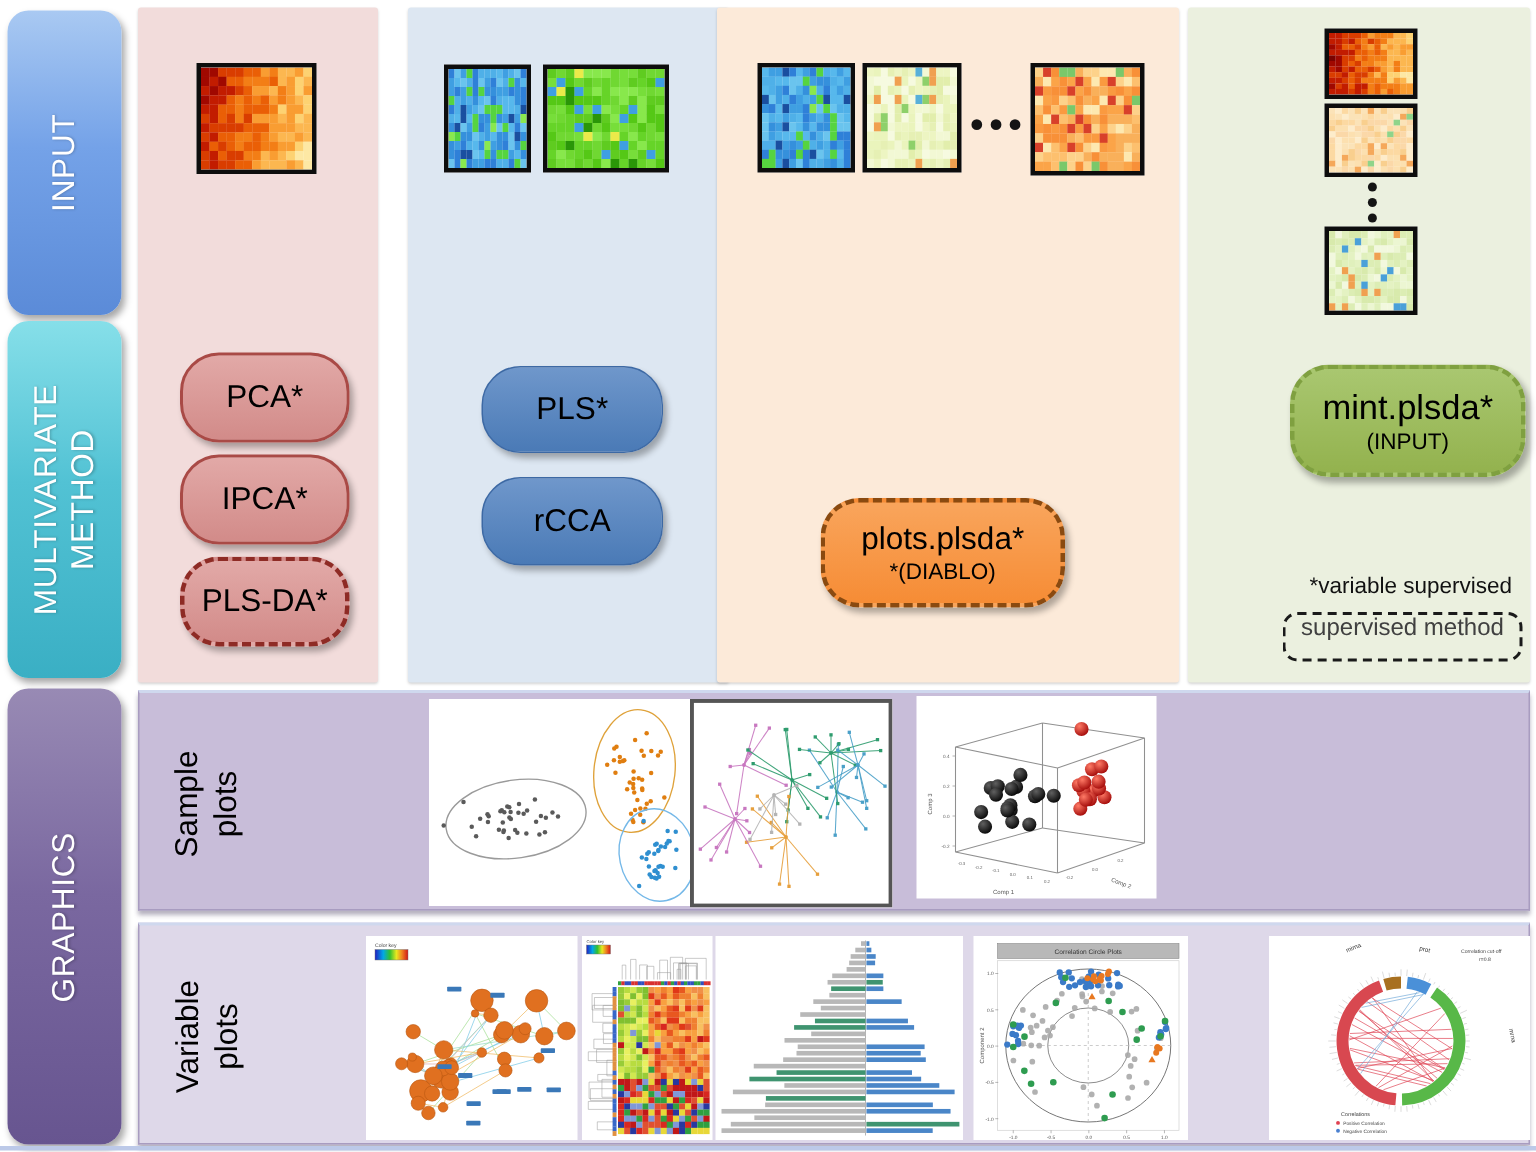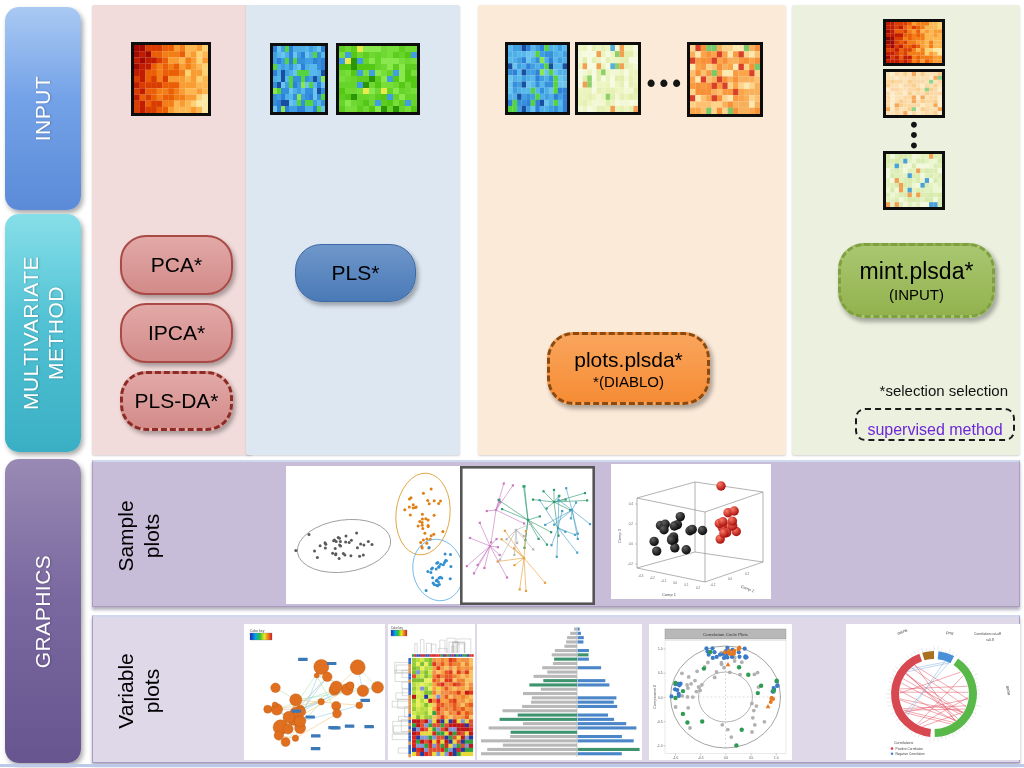--- a/index.html
+++ b/index.html
@@ -7,39 +7,39 @@
   .canvas{position:relative;width:1024px;height:768px;background:#fff;overflow:hidden}
   .side-label{position:absolute;left:5px;width:76px;border-radius:14px;
     box-shadow:2px 3px 5px rgba(0,0,0,.35);display:flex;align-items:center;justify-content:center}
   .vl{transform:rotate(-90deg);white-space:nowrap;color:#fff;text-align:center;
     font-size:21px;letter-spacing:.5px;text-shadow:0 1px 2px rgba(0,0,0,.25);line-height:25px}
   #lbl-input{top:7px;height:203px;background:linear-gradient(180deg,#a9c9f2,#74a2e8 45%,#5b8bd8)}
   #lbl-method{top:214px;height:238px;background:linear-gradient(180deg,#86dfe9,#52c2d4 45%,#3aafc4)}
   #lbl-graphics{top:459px;height:304px;background:linear-gradient(180deg,#988ab4,#7a68a0 45%,#675590)}
   .col{position:absolute;top:5px;height:450px;border-radius:2px;box-shadow:0 1px 2px rgba(0,0,0,.18)}
   #col1{left:92px;width:160px;background:#f2dcdb}
-  #col2{left:246px;width:214px;background:#dde7f2}
+  #col2{left:272px;width:214px;background:#dde7f2}
   #col3{left:478px;width:308px;background:#fcead9}
   #col4{left:792px;width:228px;background:#ebf0df}
   .hm{position:absolute;border:3px solid #0d0d0d;background:#fff}
   .btn{position:absolute;display:flex;flex-direction:column;align-items:center;justify-content:center;
     border-radius:26px;color:#000;box-shadow:2.5px 3.5px 4px rgba(0,0,0,.3);font-size:21px;text-align:center}
   .btn .sub{font-size:15px;margin-top:1px}
   .btn-red{background:linear-gradient(180deg,#e2a9a7,#d28b89);border:2px solid #a94a46}
   .btn-red.dashed{border:3px dashed #8e2b25}
   .btn-blue{background:linear-gradient(180deg,#6f97cb,#4a7ab6);border:1px solid #3d69a4}
   .btn-orange{background:linear-gradient(180deg,#f9a55c,#f68c35);border:2px solid #c55d14}
   .btn-orange.dashed{border:3.5px dashed #8a4a10}
   .btn-green{background:linear-gradient(180deg,#a9c770,#93b24e);border:3px dashed #7fa040;font-size:23px}
   .hdots{position:absolute;font-size:25px;font-weight:700;letter-spacing:4px;color:#141414;
     display:flex;align-items:center;justify-content:center}
   .vdots{position:absolute;writing-mode:vertical-rl;font-size:21px;font-weight:700;letter-spacing:3px;color:#141414;text-align:center}
   .note{position:absolute;font-size:15px;color:#111;text-align:right}
   .supbox{position:absolute;border:2.5px dashed #1a1a1a;border-radius:10px;display:flex;
-    align-items:flex-end;justify-content:center;font-size:16px;color:#6d28d9}
+    align-items:flex-start;justify-content:center;font-size:16px;color:#404040}
   .band{position:absolute;left:92px;width:928px;border:1px solid #a89cc0;border-top:2px solid #cfd8ee;
     box-shadow:0 3px 3px rgba(70,60,95,.4)}
   #band-sample{top:460px;height:147px;background:#c8bdd9}
   #band-variable{top:615px;height:148px;background:#ded8e9}
   .rowlabel{position:absolute;display:flex;align-items:center;justify-content:center}
   .vl2{transform:rotate(-90deg);white-space:nowrap;color:#000;font-size:21px;line-height:26px;text-align:center}
   .thumb{position:absolute;background:#fff}
   svg text{font-family:"Liberation Sans",sans-serif}
   .bottomline{position:absolute;left:0;top:764px;width:1024px;height:3px;background:#bcc9e8}
 </style>
@@ -510,20 +510,23 @@
           <rect x="53.85" y="90.91" width="7.89" height="9.29" fill="#2a9608"></rect>
           <rect x="61.54" y="90.91" width="7.89" height="9.29" fill="#66d428"></rect>
           <rect x="69.23" y="90.91" width="7.89" height="9.29" fill="#2a9608"></rect>
           <rect x="76.92" y="90.91" width="7.89" height="9.29" fill="#66d428"></rect>
           <rect x="84.62" y="90.91" width="7.89" height="9.29" fill="#77de3a"></rect>
           <rect x="92.31" y="90.91" width="7.89" height="9.29" fill="#55c816"></rect>
         </g>
       </svg>
     <div class="btn btn-blue" style="left:49px;top:239px;width:121px;height:58px">
       <span>PLS*</span>
+    </div>
+    <div class="btn btn-blue" style="left:49px;top:313px;width:121px;height:59px">
+      <span>rCCA</span>
     </div>
   </div>
 
   <div class="col" id="col3">
     <svg class="hm" style="left:27px;top:37px;width:65px;height:73px" viewBox="0 0 100 100" preserveAspectRatio="none">
         <g>
           <rect x="0.00" y="0.00" width="7.89" height="9.29" fill="#57b8ec"></rect>
           <rect x="7.69" y="0.00" width="7.89" height="9.29" fill="#3f9fe2"></rect>
           <rect x="15.38" y="0.00" width="7.89" height="9.29" fill="#3f9fe2"></rect>
           <rect x="23.08" y="0.00" width="7.89" height="9.29" fill="#1a4fa0"></rect>
@@ -1405,25 +1408,25 @@
           <rect x="38.46" y="90.91" width="7.89" height="9.29" fill="#e0f0bc"></rect>
           <rect x="46.15" y="90.91" width="7.89" height="9.29" fill="#ecf6d2"></rect>
           <rect x="53.85" y="90.91" width="7.89" height="9.29" fill="#e0f0bc"></rect>
           <rect x="61.54" y="90.91" width="7.89" height="9.29" fill="#f2f8de"></rect>
           <rect x="69.23" y="90.91" width="7.89" height="9.29" fill="#f2f8de"></rect>
           <rect x="76.92" y="90.91" width="7.89" height="9.29" fill="#4aa0d8"></rect>
           <rect x="84.62" y="90.91" width="7.89" height="9.29" fill="#4aa0d8"></rect>
           <rect x="92.31" y="90.91" width="7.89" height="9.29" fill="#d8eaac"></rect>
         </g>
       </svg>
-    <div class="btn btn-green" style="left:46px;top:238px;width:157px;height:75px">
+    <div class="btn btn-green" style="left:68px;top:238px;width:157px;height:75px">
       <span>mint.plsda*</span>
       <span class="sub">(INPUT)</span>
     </div>
-    <div class="note" style="left:56px;top:377px;width:160px">*selection selection</div>
+    <div class="note" style="left:56px;top:377px;width:160px">*variable supervised</div>
     <div class="supbox" style="left:63px;top:403px;width:160px;height:33px">
       <span>supervised method</span>
     </div>
   </div>
 
   <div class="band" id="band-sample">
     <div class="rowlabel" style="left:8px;top:5px;width:76px;height:137px">
       <div class="vl2">
         <div>Sample</div>
         <div>plots</div>

